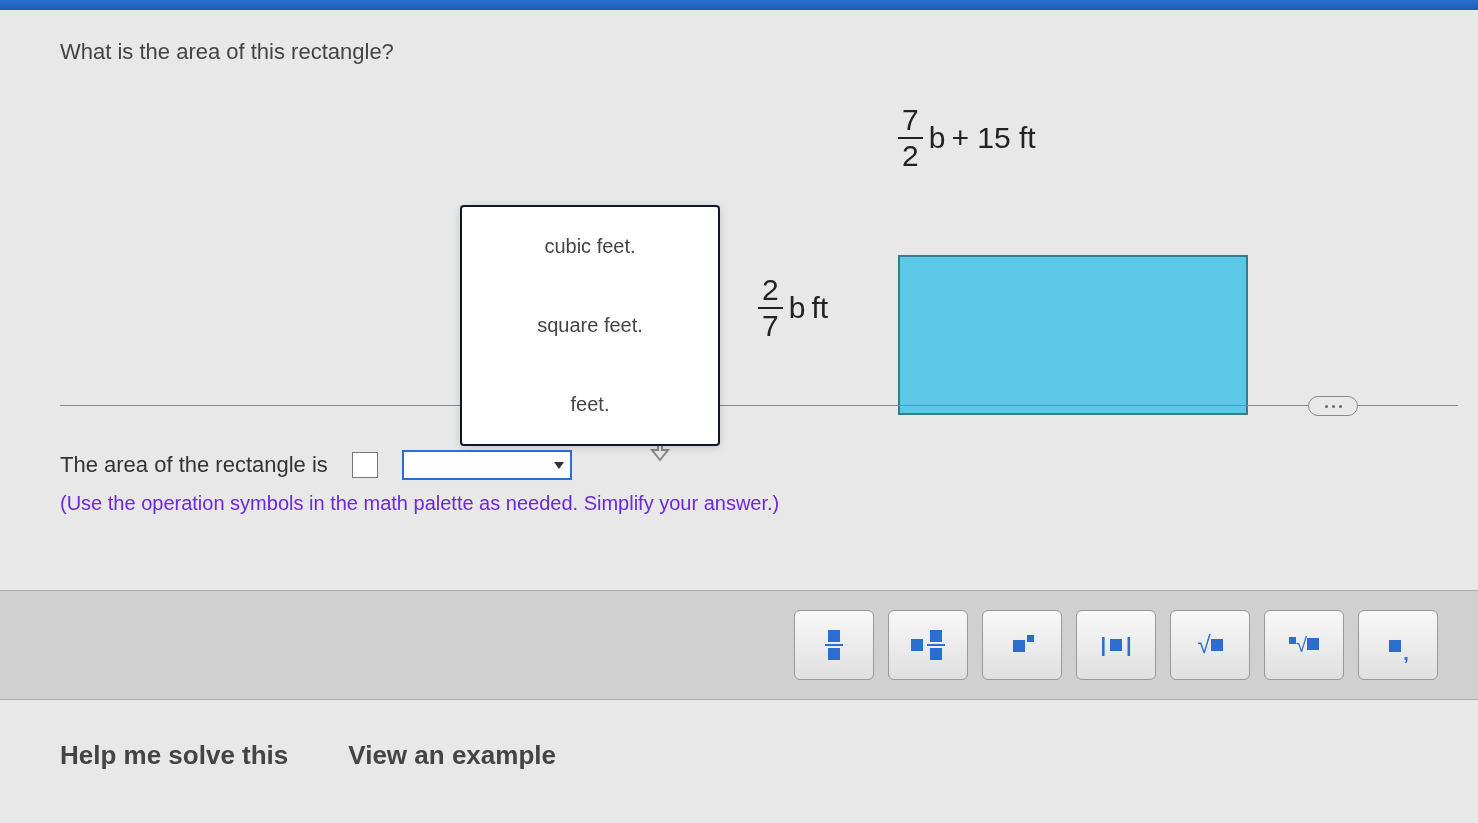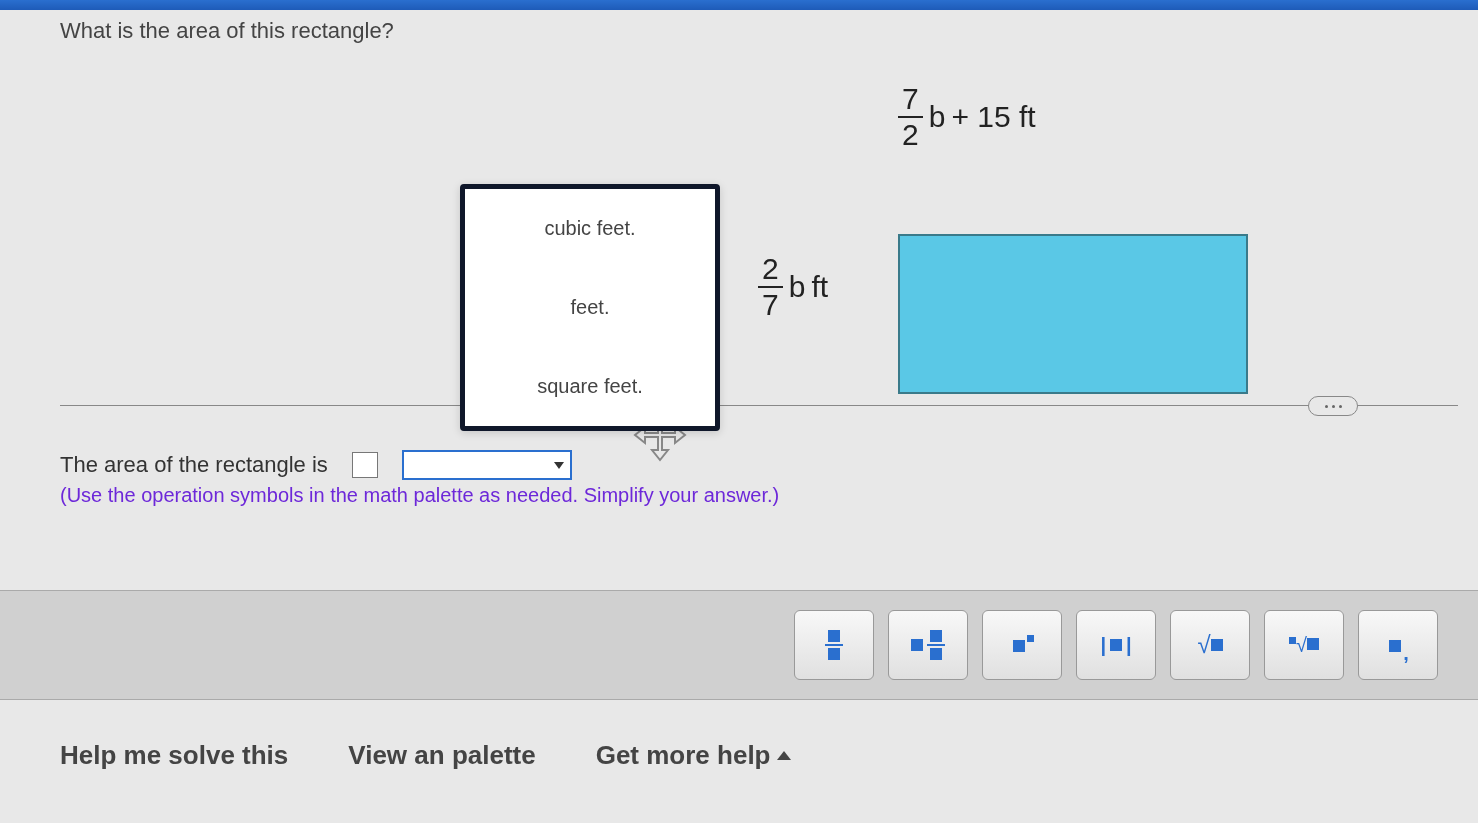--- a/index.html
+++ b/index.html
@@ -9,40 +9,40 @@
     width: 1478px;
     height: 823px;
     overflow: hidden;
     color: #333;
   }
   .topbar {
     height: 10px;
     background: linear-gradient(#2a6fcf, #1e5bb8);
   }
   .content {
-    padding: 8px 60px 0 60px;
+    padding: 29px 60px 0 60px;
     position: relative;
   }
   .question {
     font-size: 22px;
     color: #444;
     margin-bottom: 30px;
   }
   .upper {
     display: flex;
     position: relative;
     height: 340px;
   }
   .dropdown-menu {
     position: absolute;
     left: 400px;
     top: 110px;
     width: 260px;
     background: #fff;
-    border: 5px solid #0f172a;
+    border: 2px solid #0f172a;
     border-radius: 4px;
     box-shadow: 0 2px 8px rgba(0,0,0,0.15);
     z-index: 10;
   }
   .dropdown-menu .opt {
     padding: 28px 20px;
     font-size: 20px;
     color: #444;
     cursor: pointer;
     text-align: center;
@@ -131,21 +131,21 @@
     top: 440px;
     left: 60px;
     right: 60px;
   }
   .answer-line {
     font-size: 22px;
     color: #333;
     display: flex;
     align-items: center;
     gap: 24px;
-    margin-bottom: 4px;
+    margin-bottom: 12px;
   }
   .blank-box {
     display: inline-block;
     width: 26px;
     height: 26px;
     border: 1px solid #777;
     background: #fff;
   }
   .unit-select {
     display: inline-flex;
@@ -226,22 +226,22 @@
 <div class="topbar"></div>
 
 <div class="content">
 
   <div class="question">What is the area of this rectangle?</div>
 
   <div class="upper">
 
     <div class="dropdown-menu">
       <div class="opt">cubic feet.</div>
+      <div class="opt">square feet.</div>
       <div class="opt">feet.</div>
-      <div class="opt">square feet.</div>
     </div>
 
     <div class="figure">
       <div class="top-label">
         <span class="frac">
           <span class="num">7</span>
           <span class="bar"></span>
           <span class="den">2</span>
         </span>
         <span>b</span>
@@ -316,18 +316,14 @@
   <div class="palette-btn">
     <span style="color:#2a6fcf;font-size:20px;"><span class="sq" style="width:7px;height:7px;vertical-align:8px;"></span>√<span class="sq" style="vertical-align:2px;"></span></span>
   </div>
   <div class="palette-btn">
     <span style="position:relative;"><span class="sq"></span><span style="position:relative;top:8px;left:2px;font-weight:bold;color:#2a6fcf;">,</span></span>
   </div>
 </div>
 
 <div class="bottom-links">
   <div class="lnk">Help me solve this</div>
-  <div class="lnk">View an palette</div>
-  <div class="lnk">
-    <span>Get more help</span>
-    <span class="up-tri"></span>
-  </div>
+  <div class="lnk">View an example</div>
 </div>
 
 </body></html>

